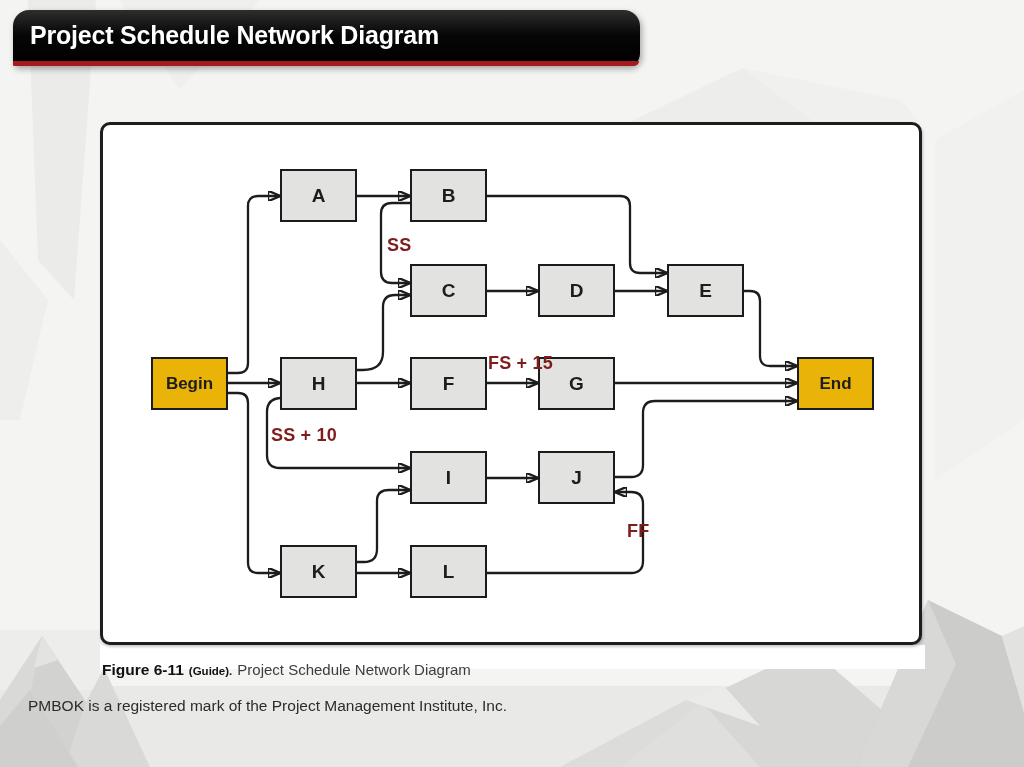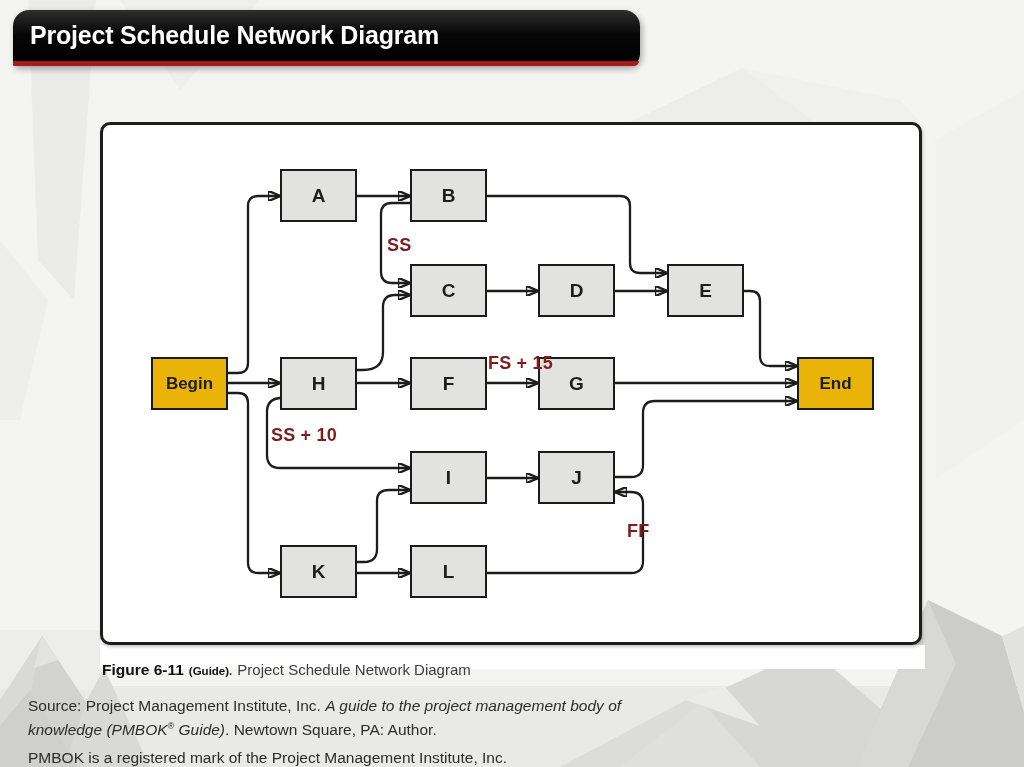--- a/index.html
+++ b/index.html
@@ -143,15 +143,14 @@
   </div>
 </main>
 
 <div id="caption-strip">
   <p>
     <strong class="fig">Figure 6-11</strong><strong class="guide">(Guide).</strong><span class="cap-title">Project Schedule Network Diagram</span>
   </p>
 </div>
 
 <footer id="source-block">
-  <p><span>Source: Project Management Institute, Inc. </span><em>A guide to the project management body of</em><br><em>knowledge (PMBOK</em><sup><em>®</em></sup><em> Guide)</em><span>. Newtown Square, PA: Author.</span></p>
   <p>PMBOK is a registered mark of the Project Management Institute, Inc.</p>
 </footer>
 
 </body></html>

